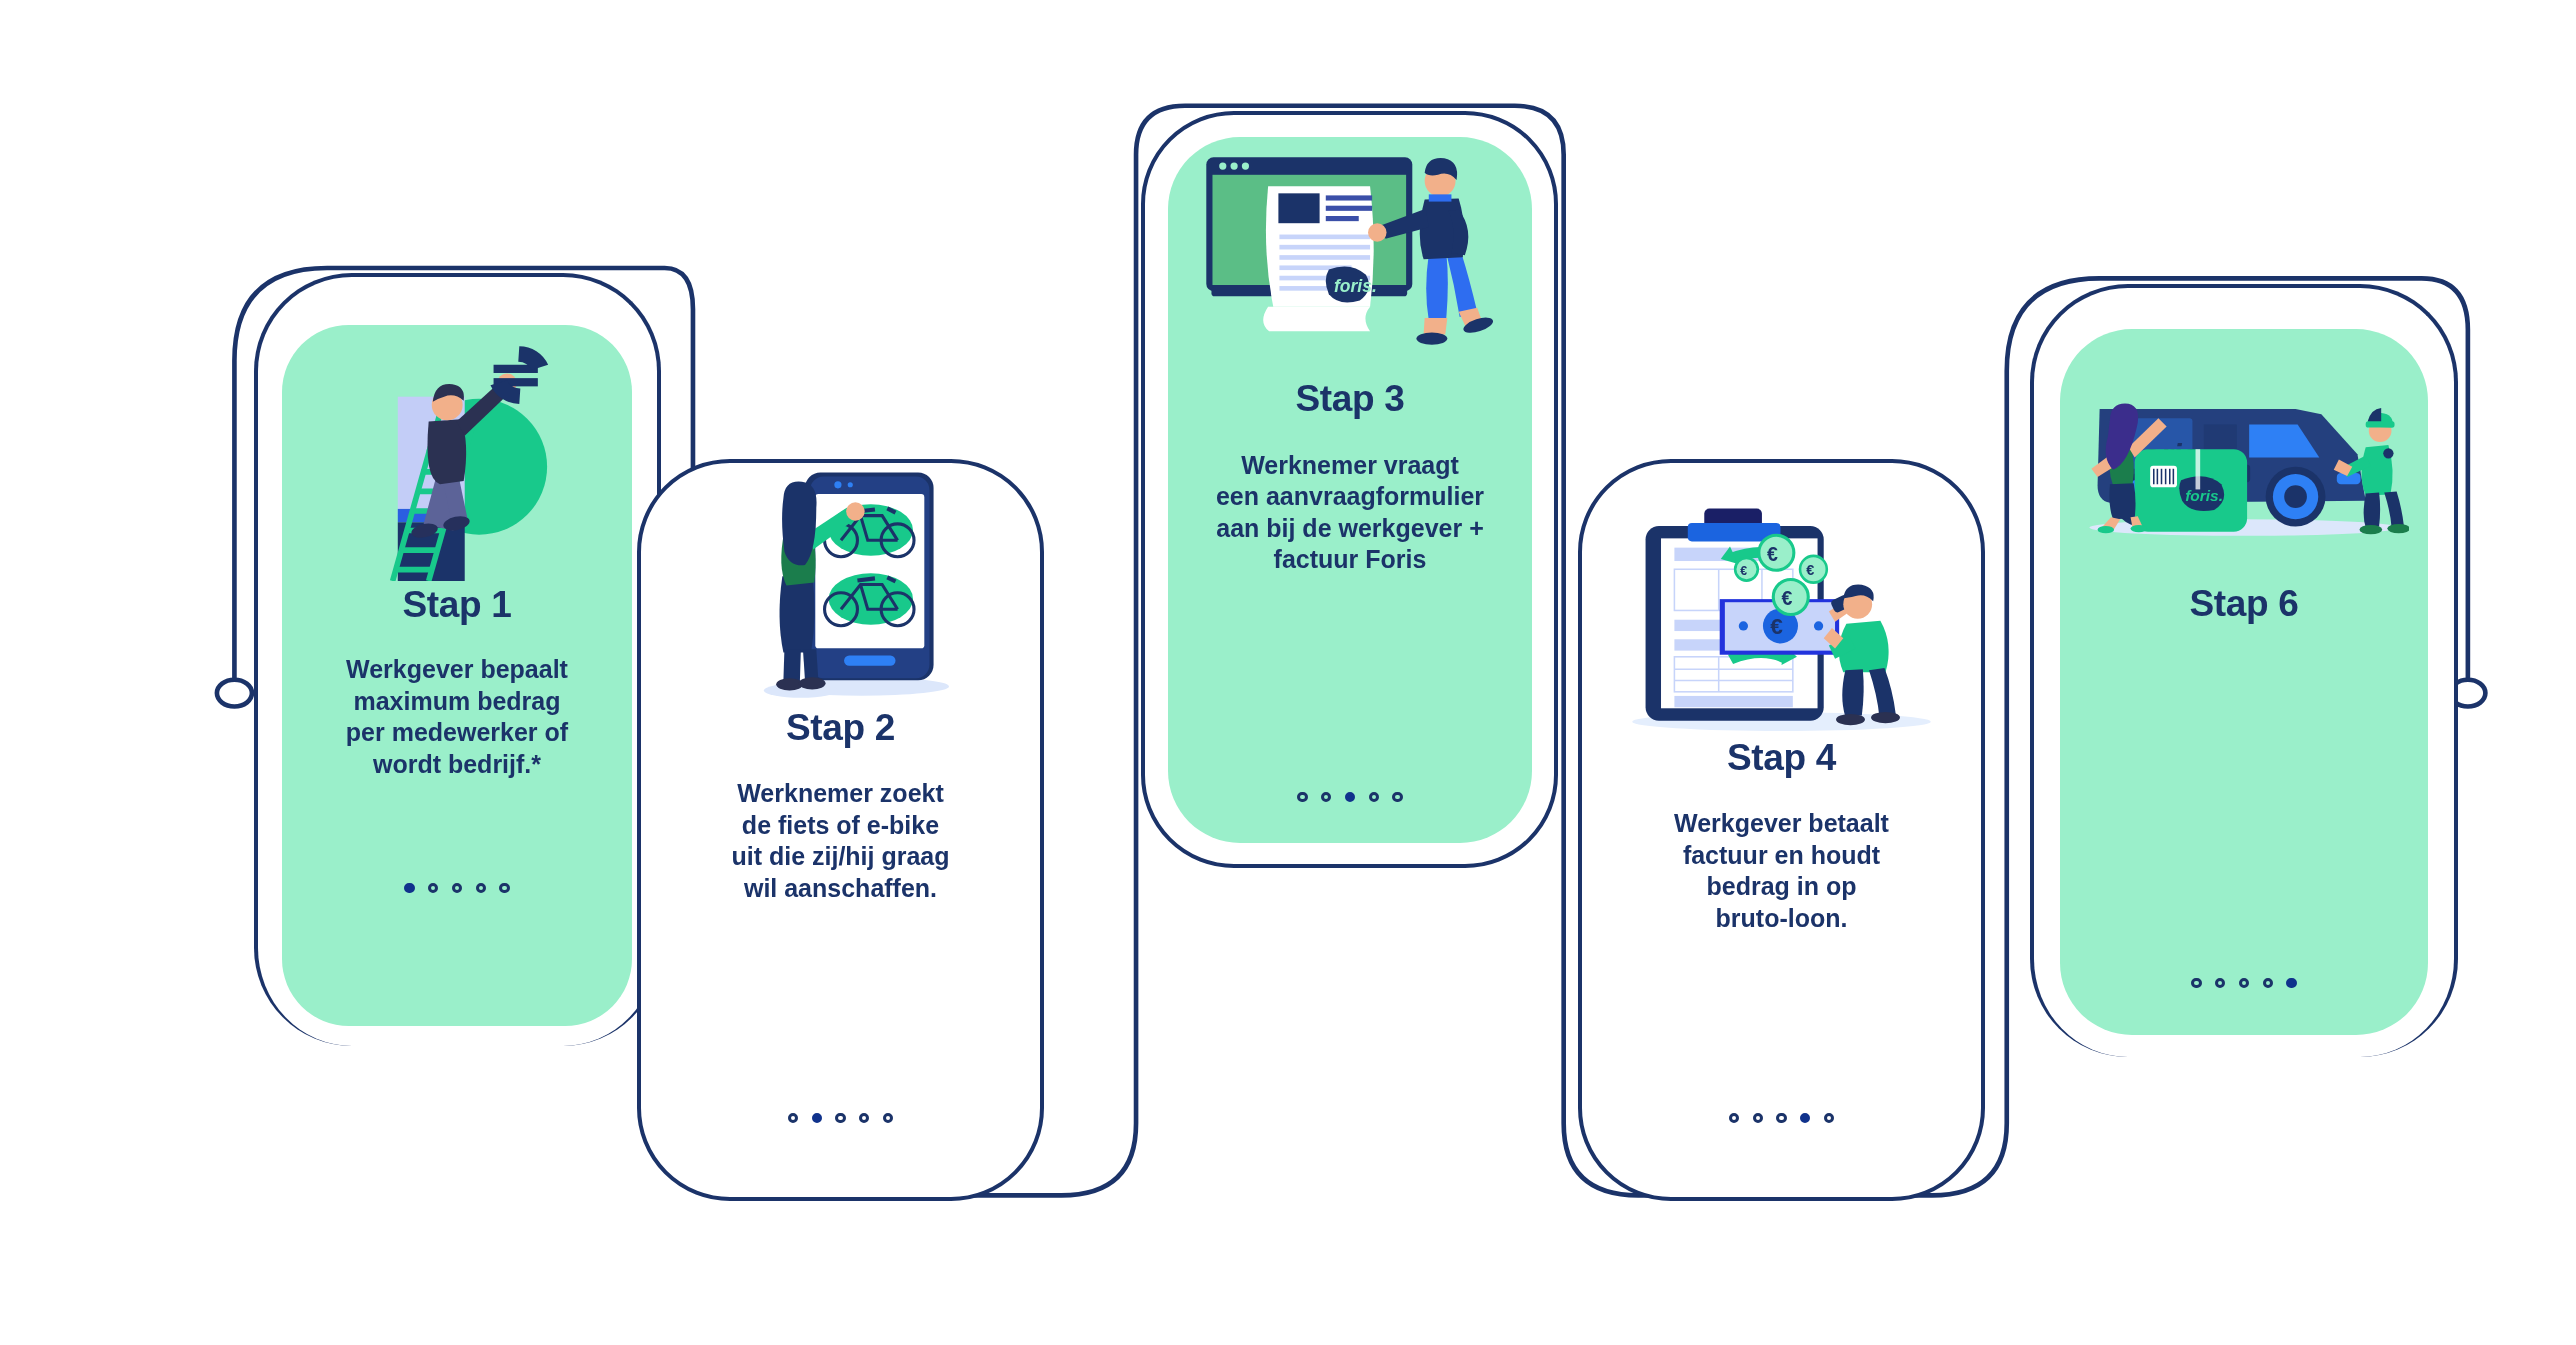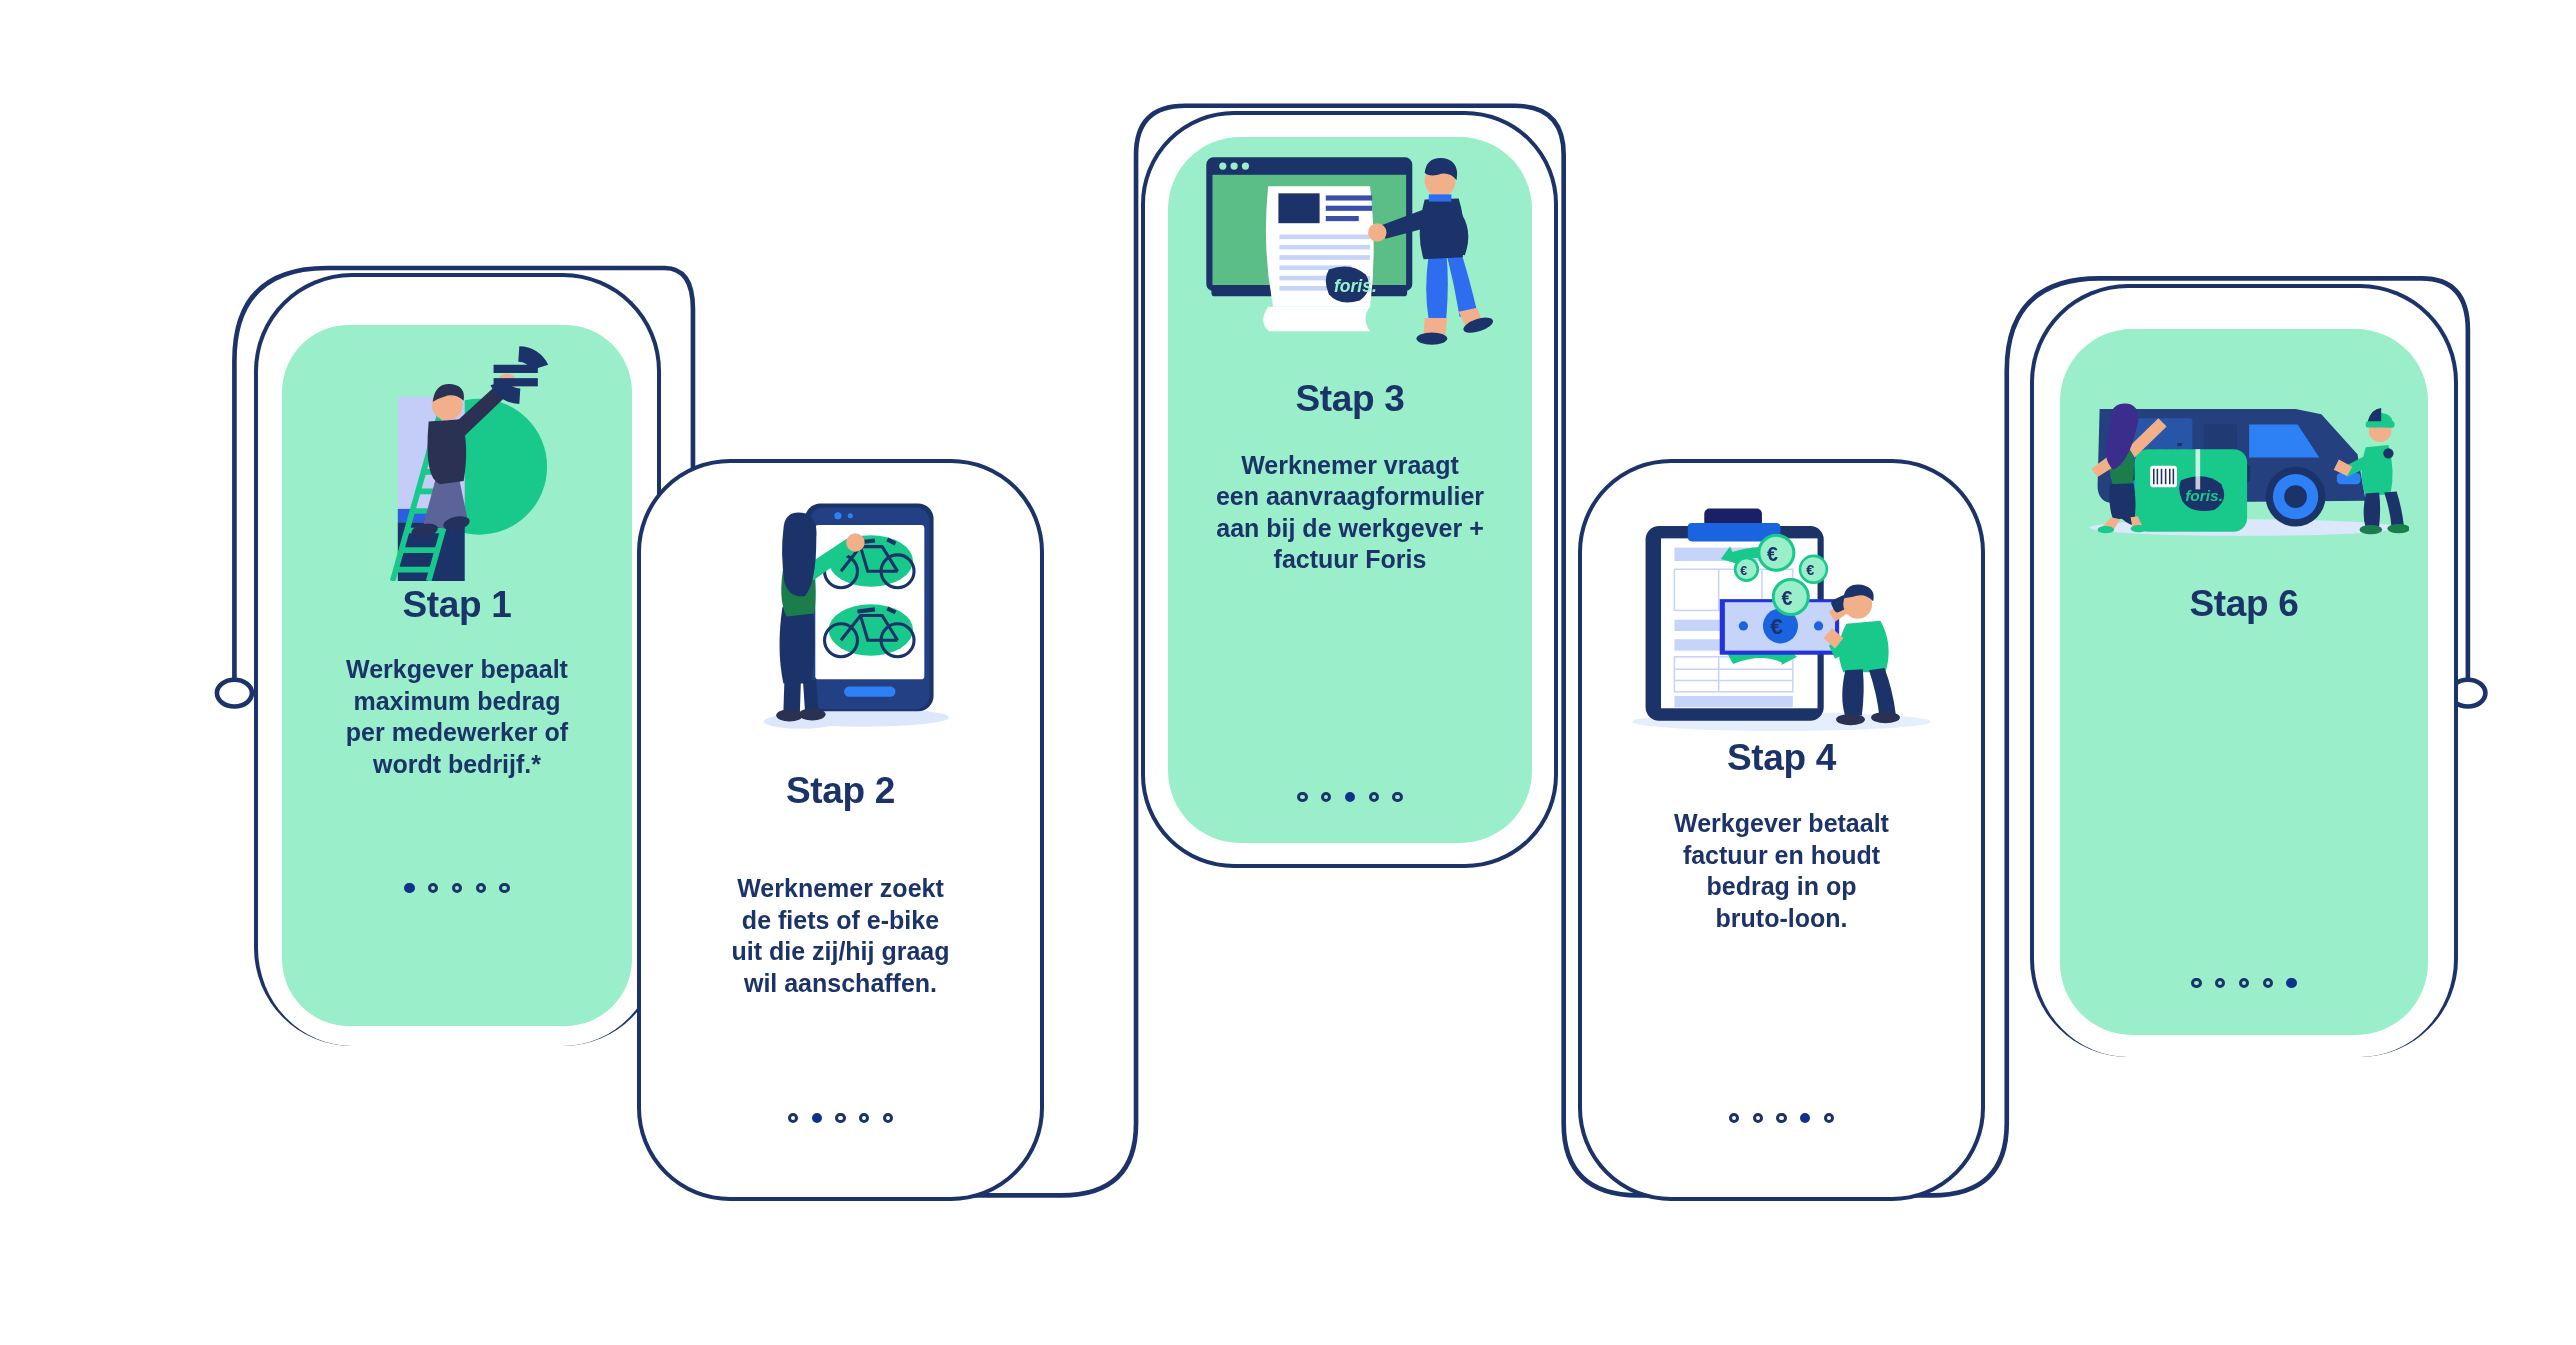--- a/index.html
+++ b/index.html
@@ -124,21 +124,21 @@
           <span class="dot"></span>
           <span class="dot"></span>
           <span class="dot"></span>
           <span class="dot"></span>
         </div>
     </div>
   </div>
 
   <div class="card outlined" style="left:637px;top:459px;width:407px;height:742px;">
     <div class="shell" style="border-radius:93px;"></div>
-    <div class="inner" style="padding-top:31px;gap:32px;">
+    <div class="inner" style="">
       <div class="illo" style="height:242px;">
         <svg width="216" height="237" viewBox="0 0 420 460">
           <ellipse cx="250" cy="432" rx="170" ry="18" fill="#DCE7FB"></ellipse>
           <ellipse cx="132" cy="440" rx="72" ry="14" fill="#DCE7FB"></ellipse>
 
           <rect x="140" y="16" width="250" height="404" rx="30" fill="#1B3369"></rect>
           <rect x="150" y="24" width="232" height="392" rx="26" fill="#234085"></rect>
           <rect x="160" y="58" width="212" height="300" rx="6" fill="#FFFFFF"></rect>
           <circle cx="204" cy="40" r="7" fill="#2E80F5"></circle>
           <circle cx="228" cy="40" r="5" fill="#2E80F5"></circle>

